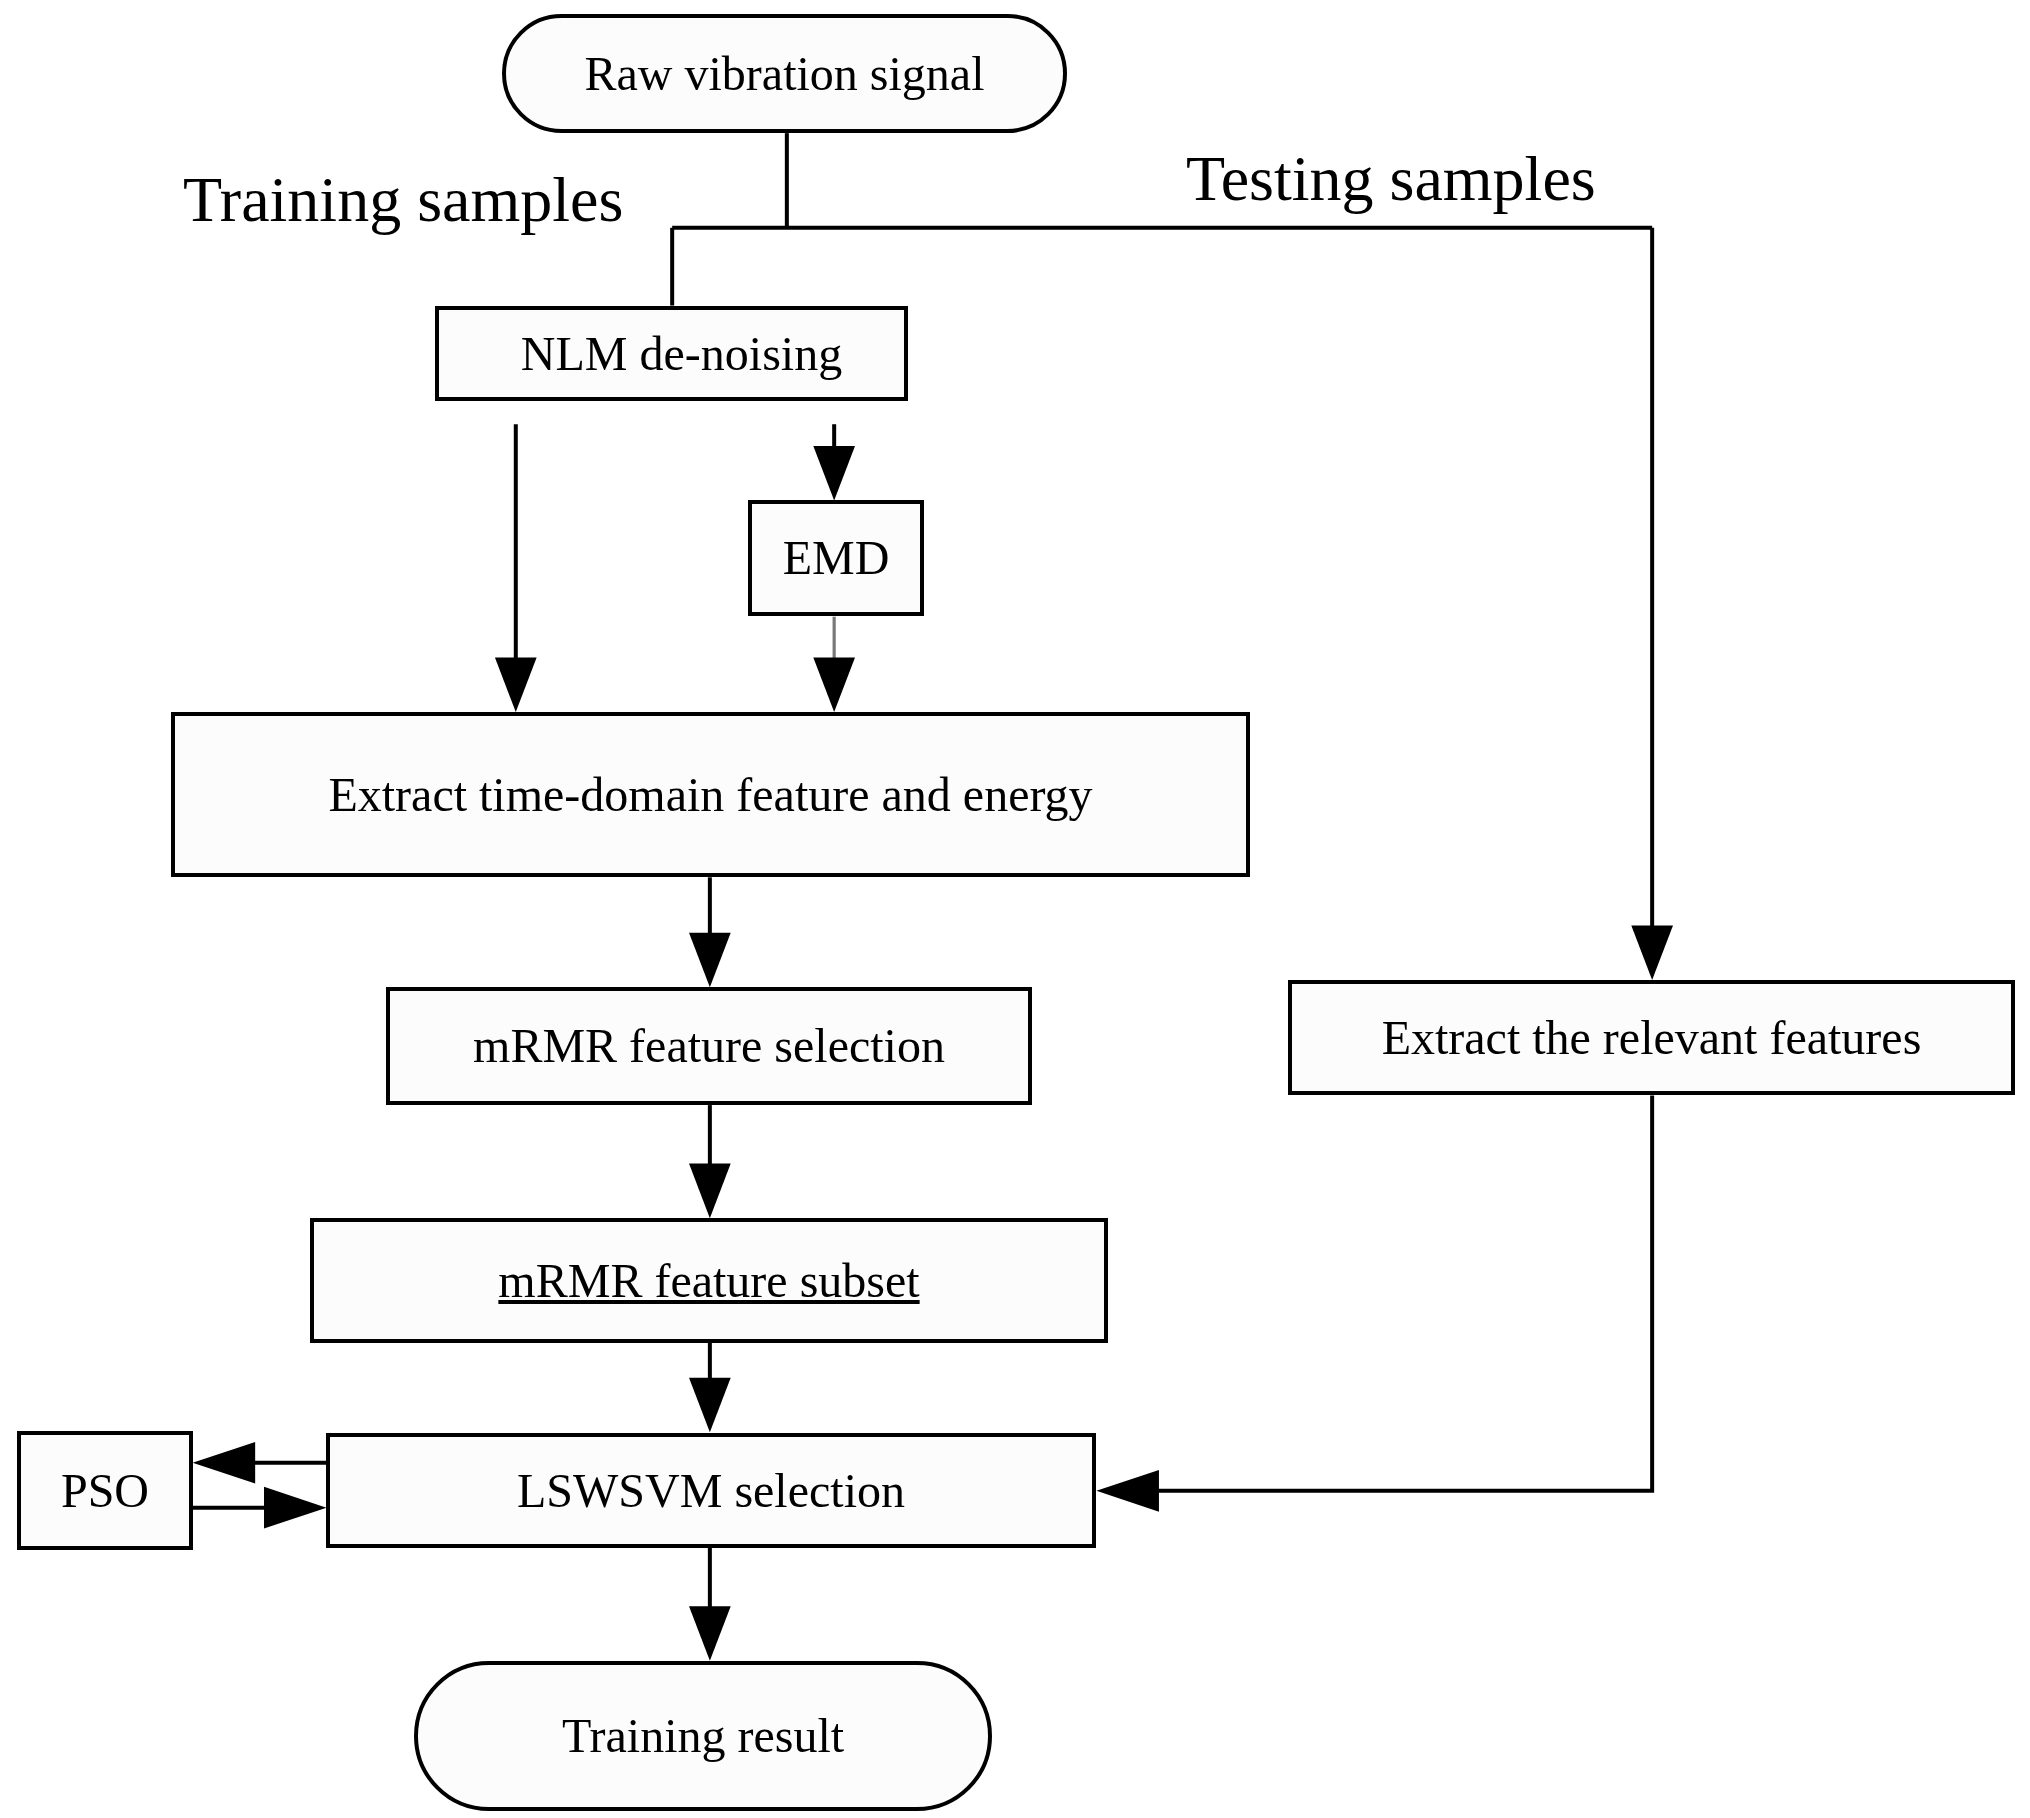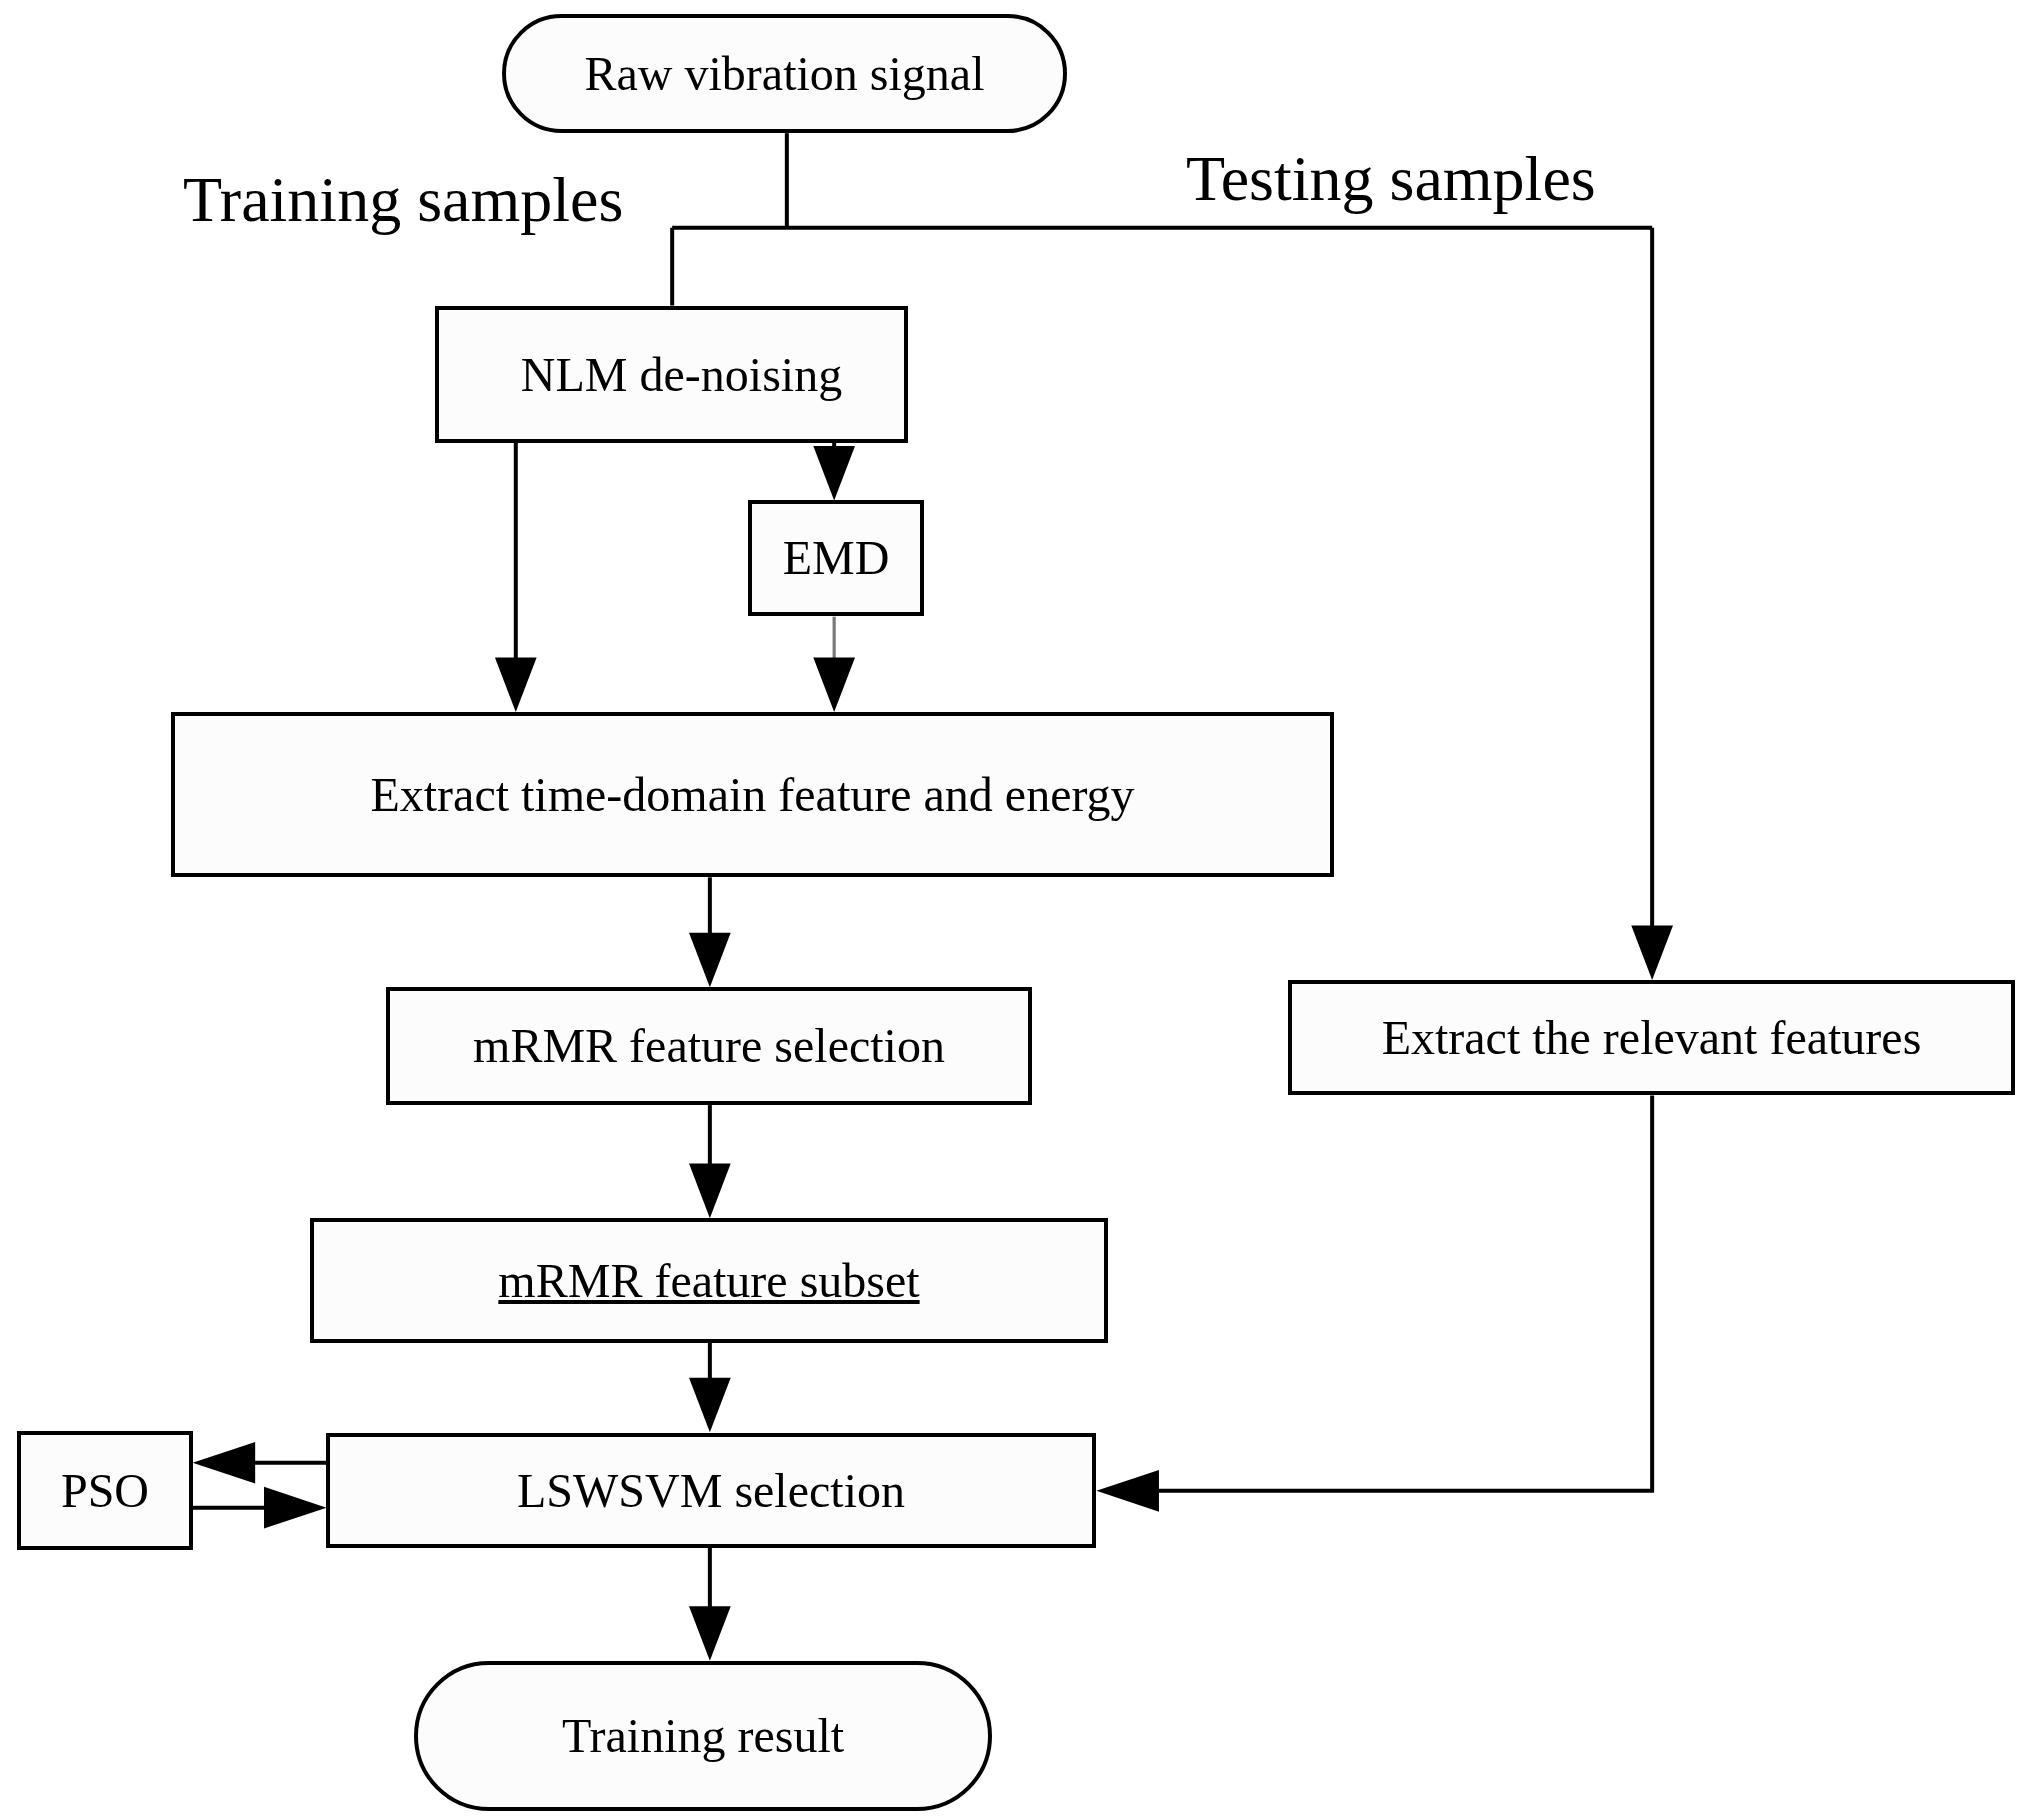--- a/index.html
+++ b/index.html
@@ -31,23 +31,23 @@
   .rounded{border-radius:63px;}
   .big-rounded{border-radius:75px;}
   .flabel{
     position:absolute;
     font-size:64px;
     line-height:1;
     white-space:nowrap;
   }
   
   #n-raw       {left:502px; top:14.4px;   width:565px;  height:119px;}
-  #n-nlm       {left:435px; top:306px;  width:473px;  height:137px;padding-left:20px;}
+  #n-nlm       {left:435px; top:306px;  width:473px;  height:95px;padding-left:20px;}
   #n-emd       {left:748px; top:500px;  width:176px;  height:116px;}
-  #n-extract-train{left:171px; top:712px; width:1163px; height:165px;}
+  #n-extract-train{left:171px; top:712px; width:1079px; height:165px;}
   #n-mrmr-sel  {left:386px; top:987px; width:646px;  height:118px;}
   #n-extract-test{left:1288px; top:980px; width:727px; height:115px;}
   #n-mrmr-sub  {left:310px; top:1218px; width:798px;  height:125px;text-decoration:underline;}
   #n-pso       {left:17px;  top:1431px; width:176px;  height:119px;}
   #n-lswsvm    {left:326px; top:1433px; width:770px;  height:115px;}
   #n-diagnosis {left:414px; top:1661px; width:578px;  height:150px;}
   #l-training  {left:183px;  top:168px;}
   #l-testing   {left:1186px; top:147px;}
 </style>
 </head>

